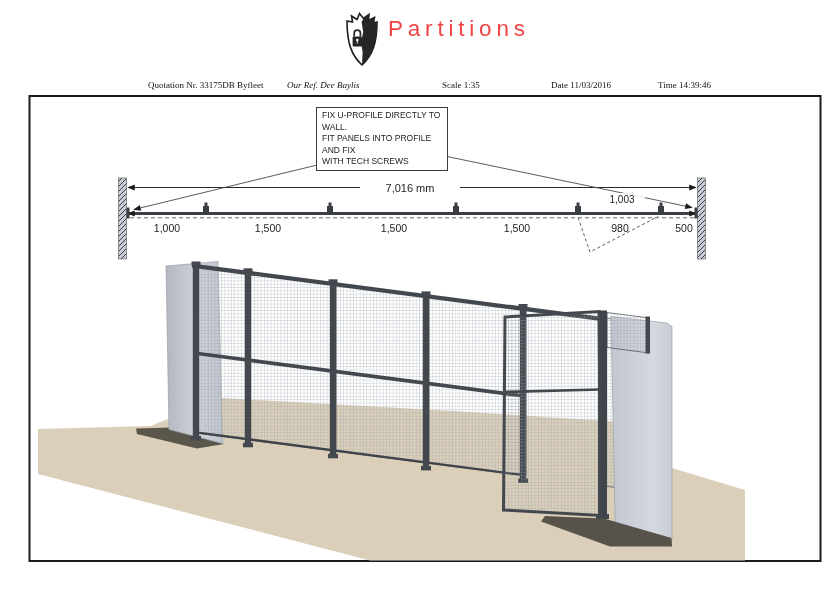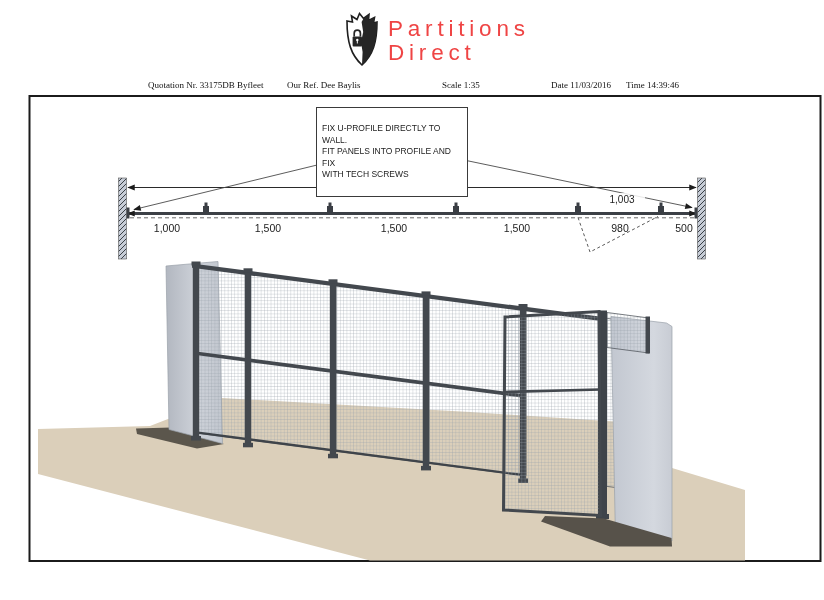--- a/index.html
+++ b/index.html
@@ -6,26 +6,26 @@
   .page{position:relative;width:824px;height:600px;background:#fff;overflow:hidden;
         font-family:"Liberation Sans",sans-serif;}
   
   .logo{position:absolute;left:344px;top:12px;display:flex;}
   .logo-shield{width:36px;height:55px;}
   .logo-text{margin-left:8px;margin-top:5px;font-family:"Liberation Sans",sans-serif;
              font-size:22.5px;line-height:23.5px;letter-spacing:4.8px;color:#ef4444;font-weight:400;}
   .inforow{position:absolute;top:80px;left:0;width:100%;height:14px;
            font-family:"Liberation Serif",serif;font-size:9px;color:#101010;}
   .inforow span{position:absolute;white-space:nowrap;}
-  .f-quote{left:148px;} .f-ref{left:287px;} .f-scale{left:442px;} .f-date{left:551px;} .f-time{left:626px;}
+  .f-quote{left:148px;} .f-ref{left:287px;font-style:italic;} .f-scale{left:442px;} .f-date{left:551px;} .f-time{left:658px;}
   
   .drawing{position:absolute;left:0;top:0;width:824px;height:600px;}
   
-  .notebox{position:absolute;left:316px;top:107px;width:152px;box-sizing:border-box;
-           border:1.5px solid #3a3a3a;background:#fff;padding:15px 5px;
+  .notebox{position:absolute;left:316px;top:107px;width:132px;box-sizing:border-box;
+           border:1.5px solid #3a3a3a;background:#fff;padding:2px 5px;
            font-family:"Liberation Sans",sans-serif;font-size:8.5px;line-height:11.5px;color:#1c1c1c;}
   
   .dim-main{font:11px "Liberation Sans",sans-serif;fill:#1c1c1c;}
   .dim-seg{font:10.5px "Liberation Sans",sans-serif;fill:#1c1c1c;}
   .dim-door{font:10px "Liberation Sans",sans-serif;fill:#1c1c1c;}
 </style>
 </head>
 <body>
 
 <div class="page">
@@ -36,21 +36,20 @@
                C33,30 29,43 18,53 C7,43 3,30 3,9 Z" fill="#ffffff" stroke="#1f1f1f" stroke-width="1.6"></path>
       <path d="M19.5,6.5 L25,2.5 L24.5,8.5 L30.5,5.5 L29.5,11 L33,10 C33,30 29,43 18,53
                L18.6,40 L17,30 L19.2,20 L17.6,10 Z" fill="#262626"></path>
       <path d="M10.2,24.5 v-3.2 a3.1,3.1 0 0 1 6.2,0 v3.2" fill="none" stroke="#262626" stroke-width="1.7"></path>
       <rect x="8.6" y="24.5" width="9.4" height="10" rx="1" fill="#262626"></rect>
       <circle cx="13.3" cy="28" r="1.2" fill="#ffffff"></circle>
       <rect x="12.85" y="28" width="0.95" height="3.5" fill="#ffffff"></rect>
     </svg>
     <div class="logo-text">
       <div>Partitions</div>
-      <div>Direct</div>
     </div>
   </div>
 
   <div class="inforow">
     <span class="f-quote">Quotation Nr. 33175DB Byfleet</span>
     <span class="f-ref">Our Ref. Dee Baylis</span>
     <span class="f-scale">Scale 1:35</span>
     <span class="f-date">Date 11/03/2016</span>
     <span class="f-time">Time 14:39:46</span>
   </div>

